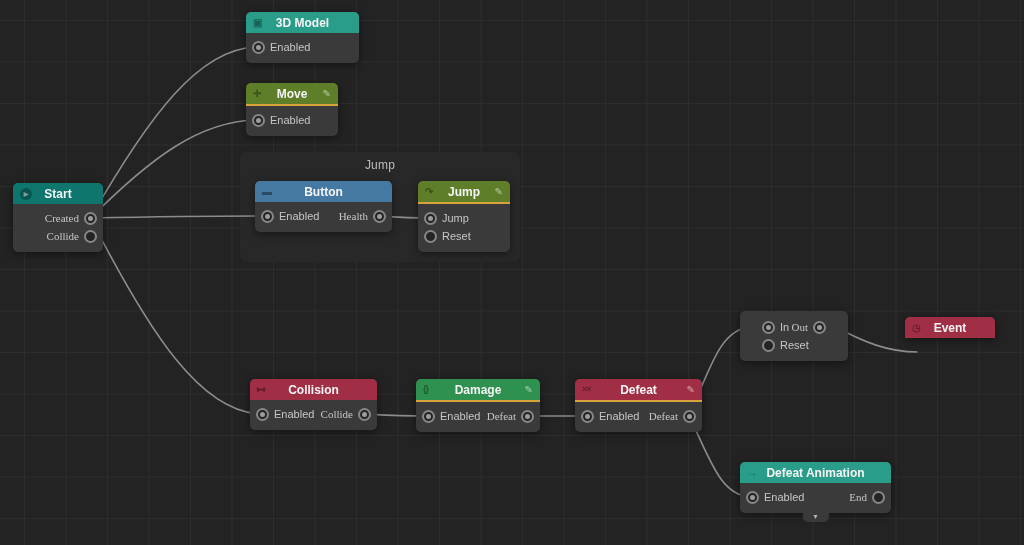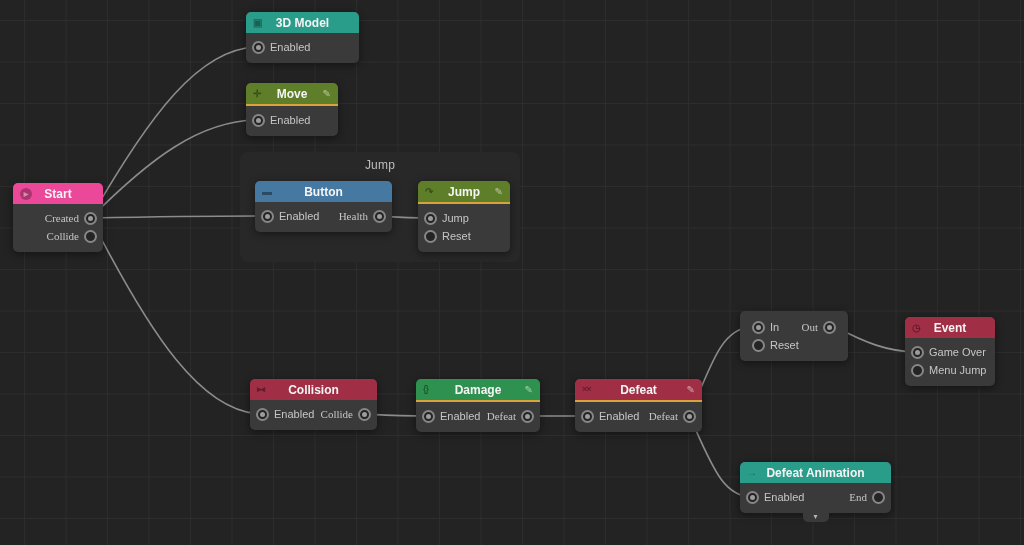--- a/index.html
+++ b/index.html
@@ -58,21 +58,21 @@
       <path d="M 90.5 218 C 152.45 216.8, 205.55 216, 267.5 216" fill="none" stroke="#8c8c8c" stroke-width="1.6"></path>
       <path d="M 90.5 218 C 150.7 335.6, 202.3 414, 262.5 414" fill="none" stroke="#8c8c8c" stroke-width="1.6"></path>
       <path d="M 379.5 216 C 397.35 217.2, 400.5 218, 430.5 218" fill="none" stroke="#8c8c8c" stroke-width="1.6"></path>
       <path d="M 364.5 414 C 386.9 415.2, 398.5 416, 428.5 416" fill="none" stroke="#8c8c8c" stroke-width="1.6"></path>
       <path d="M 527.5 416 C 548.5 416, 557.5 416, 587.5 416" fill="none" stroke="#8c8c8c" stroke-width="1.6"></path>
       <path d="M 689.5 416 C 711.55 362.6, 722.5 327, 752.5 327" fill="none" stroke="#8c8c8c" stroke-width="1.6"></path>
       <path d="M 689.5 416 C 711.55 464.6, 722.5 497, 752.5 497" fill="none" stroke="#8c8c8c" stroke-width="1.6"></path>
       <path d="M 835.5 327 C 864.2 342, 887.5 352, 917.5 352" fill="none" stroke="#8c8c8c" stroke-width="1.6"></path>
     </svg>
     <div class="node" style="left: 13px; top: 183px; width: 90px;">
-      <div class="node-header" style="background: #ec4899;">
+      <div class="node-header" style="background: #0f766e;">
         <span class="node-icon icon-badge">▶</span>
         <span class="node-title">Start</span>
       </div>
       <div class="node-body">
         <div class="port-row">
           <span class="side out-side">
             <span class="plabel">Created</span>
             <span class="port connected"></span>
           </span>
         </div>
@@ -206,21 +206,21 @@
             <span class="plabel">Enabled</span>
           </span>
           <span class="side out-side">
             <span class="plabel">Defeat</span>
             <span class="port connected"></span>
           </span>
         </div>
       </div>
     </div>
     <div class="node" style="left: 740px; top: 311px; width: 108px;">
-      <div class="node-body" style="padding: 7px 6px;">
+      <div class="node-body" style="padding: 7px 16px;">
         <div class="port-row">
           <span class="side">
             <span class="port connected"></span>
             <span class="plabel">In</span>
           </span>
           <span class="side out-side">
             <span class="plabel">Out</span>
             <span class="port connected"></span>
           </span>
         </div>
@@ -230,34 +230,20 @@
             <span class="plabel">Reset</span>
           </span>
         </div>
       </div>
     </div>
     <div class="node" style="left: 905px; top: 317px; width: 90px;">
       <div class="node-header" style="background: rgb(160, 47, 69);">
         <span class="node-icon">◷</span>
         <span class="node-title">Event</span>
       </div>
-      <div class="node-body">
-        <div class="port-row">
-          <span class="side">
-            <span class="port connected"></span>
-            <span class="plabel">Game Over</span>
-          </span>
-        </div>
-        <div class="port-row">
-          <span class="side">
-            <span class="port"></span>
-            <span class="plabel">Menu Jump</span>
-          </span>
-        </div>
-      </div>
     </div>
     <div class="node" style="left: 740px; top: 462px; width: 151px;">
       <div class="node-header" style="background: rgb(42, 156, 138);">
         <span class="node-icon">→</span>
         <span class="node-title">Defeat Animation</span>
       </div>
       <div class="node-body">
         <div class="port-row">
           <span class="side">
             <span class="port connected"></span>

